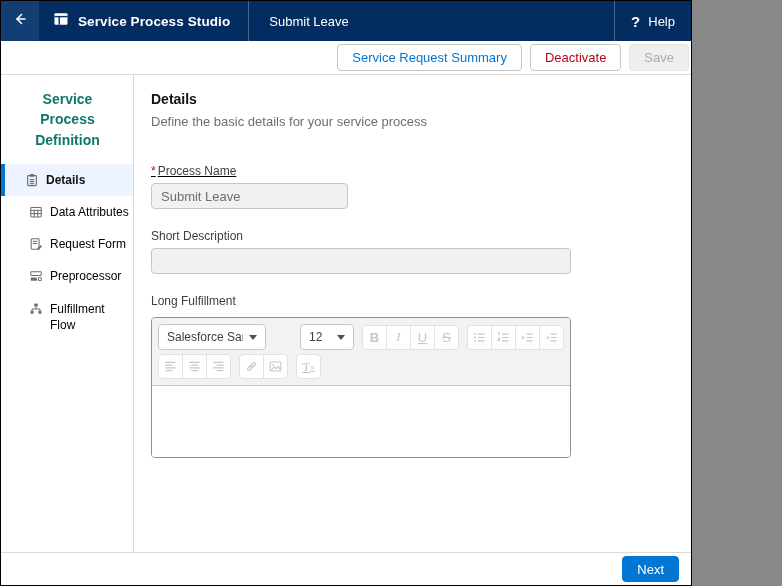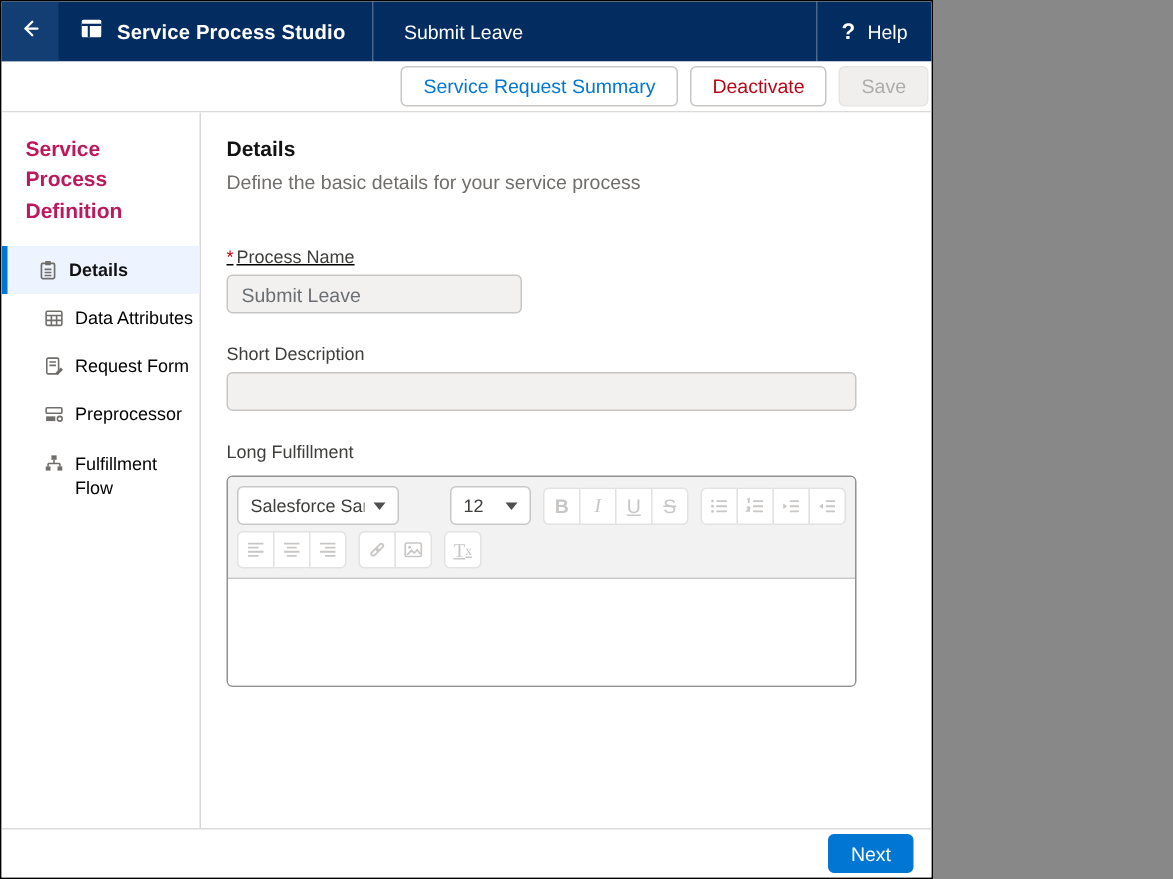--- a/index.html
+++ b/index.html
@@ -1,19 +1,19 @@
 <!DOCTYPE html>
 <html><head>
 <meta charset="utf-8">
 <style>
   * { margin:0; padding:0; box-sizing:border-box; }
   html,body { background:#888; }
   body { font-family:"Liberation Sans", sans-serif; }
   .screen{
-    width:622px; height:586px; background:#fff; position:relative;
+    width:692px; height:586px; background:#fff; position:relative;
     border:1px solid #000; display:flex; flex-direction:column; overflow:hidden;
   }
   
   .topnav{ height:40px; background:#032D60; display:flex; align-items:stretch; flex:0 0 auto; color:#fff; }
   .back-btn{ width:38px; background:#123E73; display:flex; align-items:center; justify-content:center; cursor:pointer; }
   .app-block{ display:flex; align-items:center; gap:9px; padding:0 18px 0 14px; border-right:1px solid rgba(255,255,255,.28); }
   .app-title{ font-size:13.5px; font-weight:bold; letter-spacing:.1px; }
   .nav-tab{ display:flex; align-items:center; padding:0 20px; font-size:13px; }
   .nav-spacer{ flex:1; }
   .help-block{ display:flex; align-items:center; gap:8px; padding:0 16px; border-left:1px solid rgba(255,255,255,.28); cursor:pointer; }
@@ -21,21 +21,21 @@
   .help-label{ font-size:13px; }
   
   .actionbar{ height:34px; background:#fff; border-bottom:1px solid #DDDBDA; display:flex; align-items:center; justify-content:flex-end; gap:8px; padding:0 2px 0 12px; flex:0 0 auto; }
   .btn{ height:27px; border-radius:4px; border:1px solid #C9C7C5; background:#fff; font-family:inherit; font-size:13px; padding:0 14px; cursor:pointer; }
   .btn-summary{ color:#0176D3; }
   .btn-deactivate{ color:#BA0517; }
   .btn-save{ background:#F0EFEE; border-color:#E6E5E4; color:#AEACAA; cursor:default; }
   
   .bodyrow{ flex:1; display:flex; min-height:0; }
   .sidebar{ width:133px; flex:0 0 auto; border-right:1px solid #D8D8D8; background:#fff; padding-top:12px; }
-  .sb-title{ font-size:14px; font-weight:bold; color:#be185d; line-height:1.45; padding:2px 8px 14px 16px; width:125px; }
+  .sb-title{ font-size:14px; font-weight:bold; color:#0f766e; line-height:1.45; padding:2px 8px 14px 16px; width:125px;text-align:center; }
   .sb-item{ display:flex; align-items:flex-start; gap:7px; padding:8px 4px 8px 24px; cursor:pointer; border-left:4px solid transparent; }
   .sb-item .sb-icon{ flex:0 0 auto; width:14px; height:14px; margin-top:1px; }
   .sb-item .sb-label{ font-size:12px; color:#000000; line-height:1.35; width:84px; }
   .sb-item.active{ background:#EEF4FF; border-left-color:#0176D3; padding-left:20px; }
   .sb-item.active .sb-label{ font-weight:bold; color:#121212; }
   .sb-icon svg{ display:block; }
   
   .main{ flex:1; padding:16px 0 0 17px; background:#fff; overflow:hidden; }
   .main-heading{ font-size:14px; font-weight:bold; color:#121212; }
   .main-sub{ font-size:13px; color:#706E6B; margin-top:7px; }

